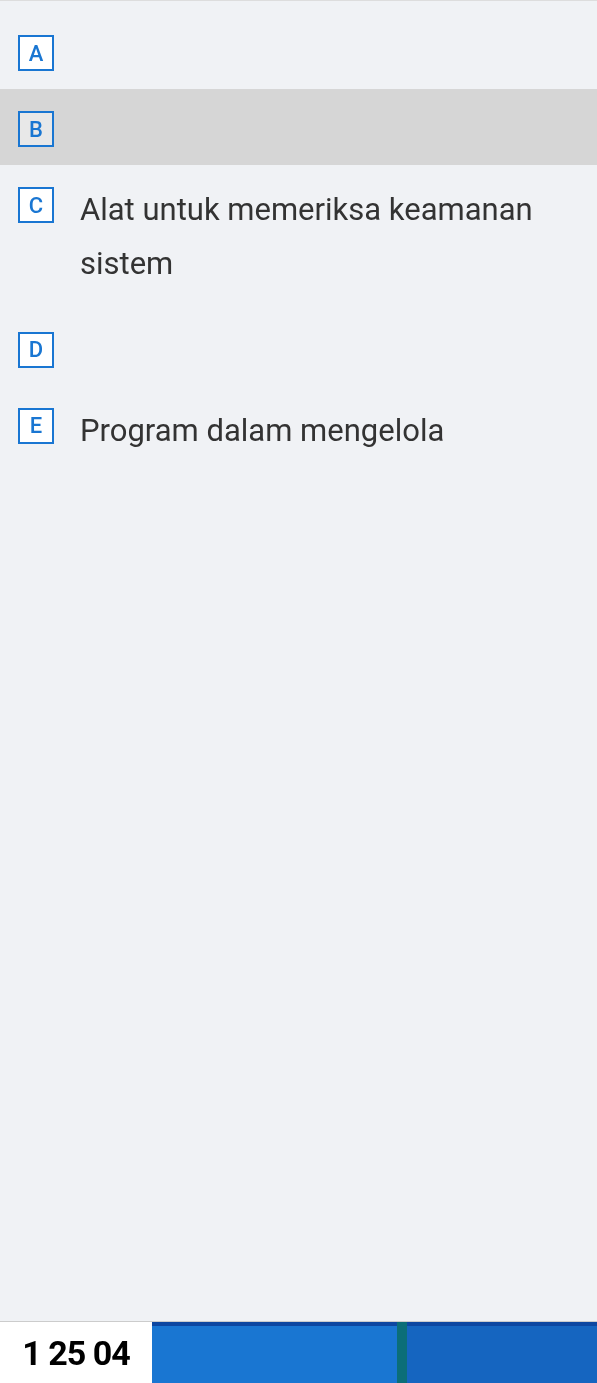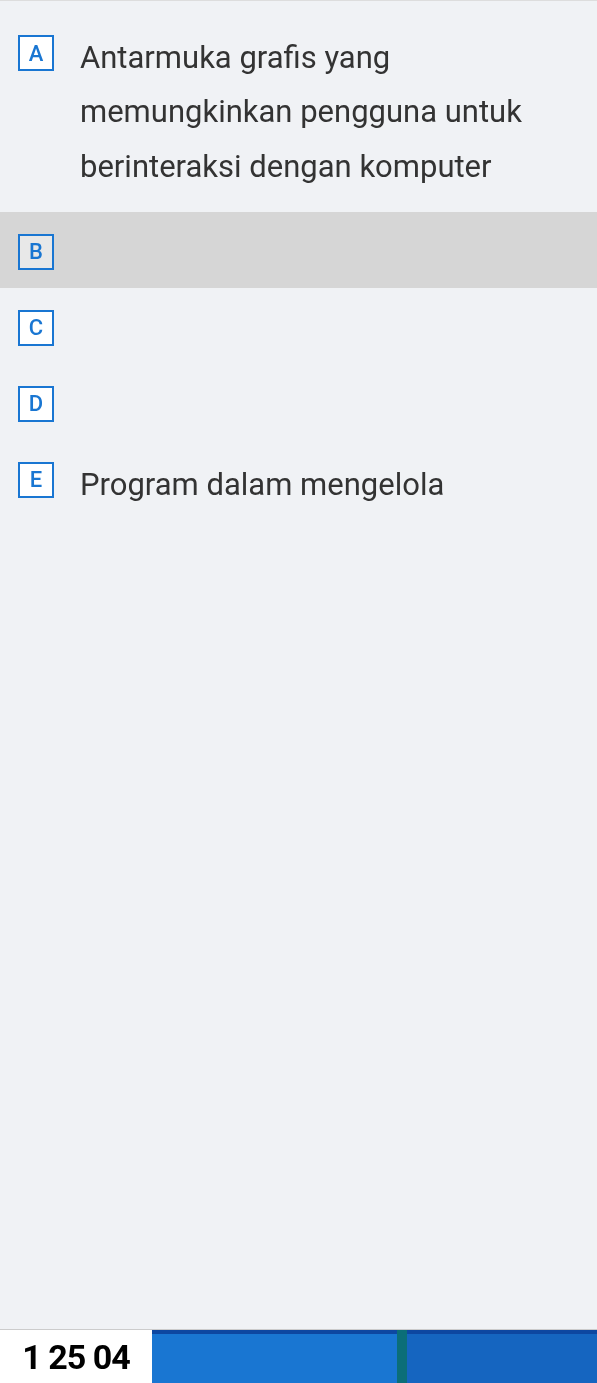--- a/index.html
+++ b/index.html
@@ -79,21 +79,21 @@
       margin-left: 26px;
     }
     .option.selected .option-text {
       margin-left: 30px;
     }
     .bottom-bar {
       position: absolute;
       bottom: 0;
       left: 0;
       right: 0;
-      height: 54px;
+      height: 62px;
       display: flex;
       background: #fff;
       border-top: 1px solid #ccc;
     }
     .bottom-left {
       flex: 0 0 152px;
       background: #fff;
       display: flex;
       align-items: center;
       justify-content: center;
@@ -121,27 +121,27 @@
 </head>
 <body>
 
 <div class="content">
 
   <div class="divider"></div>
 
   <div class="options">
     <div class="option">
       <div class="option-letter">A</div>
-      <div class="option-text">Antarmuka grafis yang memungkinkan pengguna untuk berinteraksi dengan komputer</div>
     </div>
     <div class="option selected">
       <div class="option-letter">B</div>
     </div>
     <div class="option">
       <div class="option-letter">C</div>
+      <div class="option-text">Alat untuk memeriksa keamanan sistem</div>
     </div>
     <div class="option">
       <div class="option-letter">D</div>
     </div>
     <div class="option">
       <div class="option-letter">E</div>
       <div class="option-text">Program dalam mengelola</div>
     </div>
   </div>
 </div>

